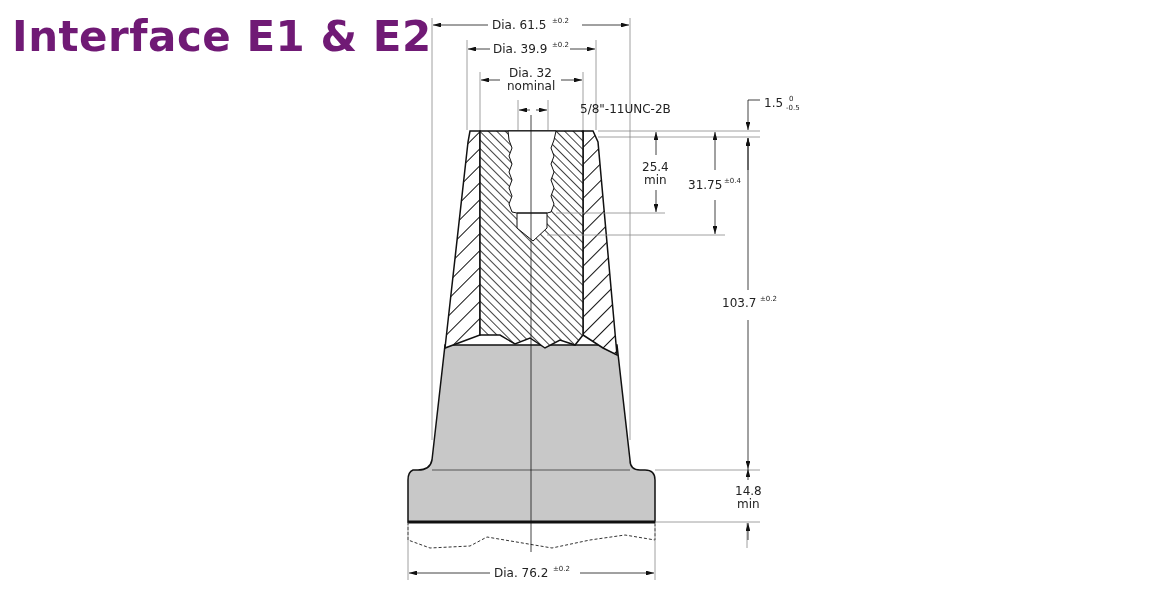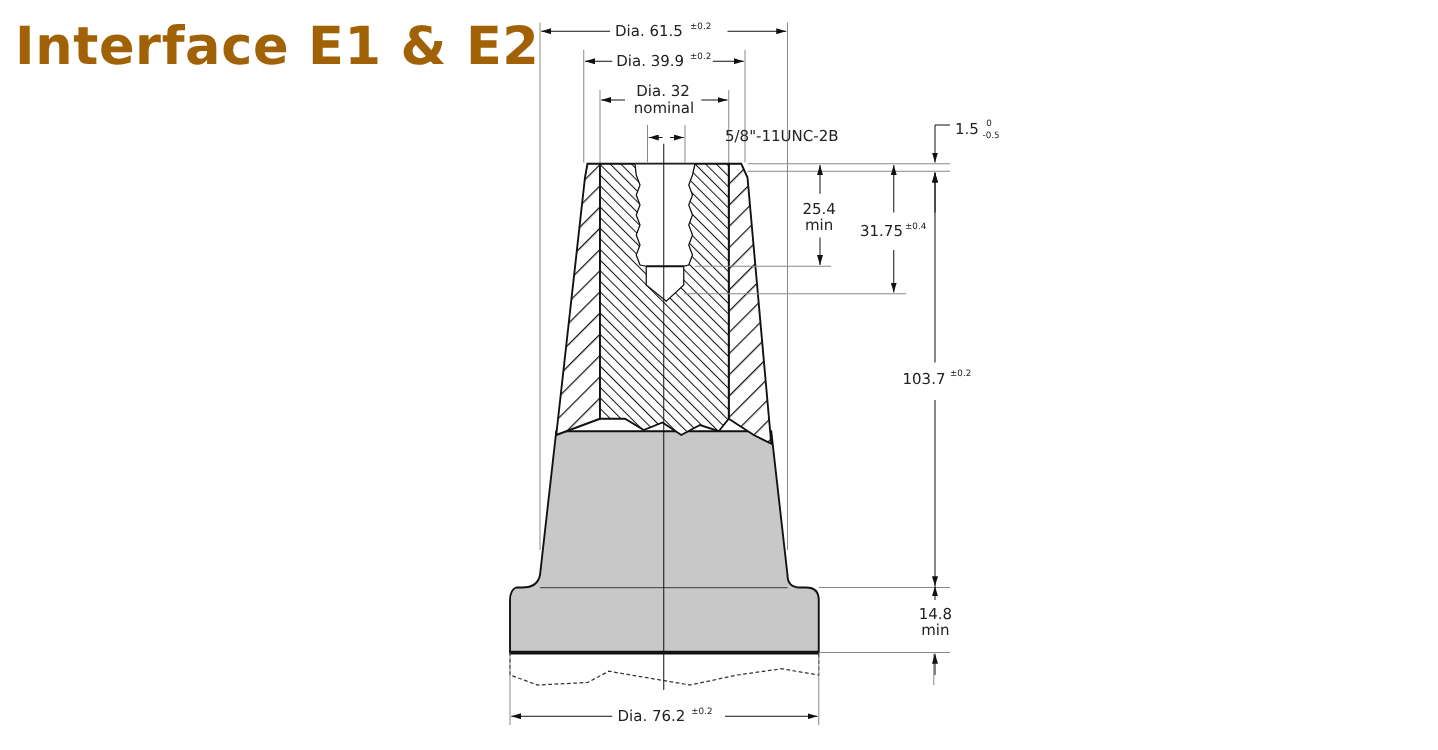--- a/index.html
+++ b/index.html
@@ -1,17 +1,17 @@
 <!DOCTYPE html>
 <html><head>
   <meta charset="utf-8">
   <style>
     html, body { margin: 0; padding: 0; background: #ffffff; }
     body { width: 1150px; height: 600px; position: relative; overflow: hidden; font-family: "DejaVu Sans", sans-serif; }
-    .title { position: absolute; left: 12px; top: 12px; font-family: "DejaVu Sans", sans-serif; font-weight: bold; font-size: 42px; color: #a16207; letter-spacing: 0.5px; }
+    .title { position: absolute; left: 12px; top: 12px; font-family: "DejaVu Sans", sans-serif; font-weight: bold; font-size: 42px; color: #701a75; letter-spacing: 0.5px; }
     svg { position: absolute; left: 0; top: 0; }
     .dimtxt { font-family: "DejaVu Sans", sans-serif; font-size: 12px; fill: #222; }
     .sup { font-family: "DejaVu Sans", sans-serif; font-size: 7px; fill: #222; }
   </style>
 </head>
 <body>
 
 <div class="title">Interface E1 &amp; E2</div>
 
 <svg width="1150" height="600" viewBox="0 0 1150 600">

